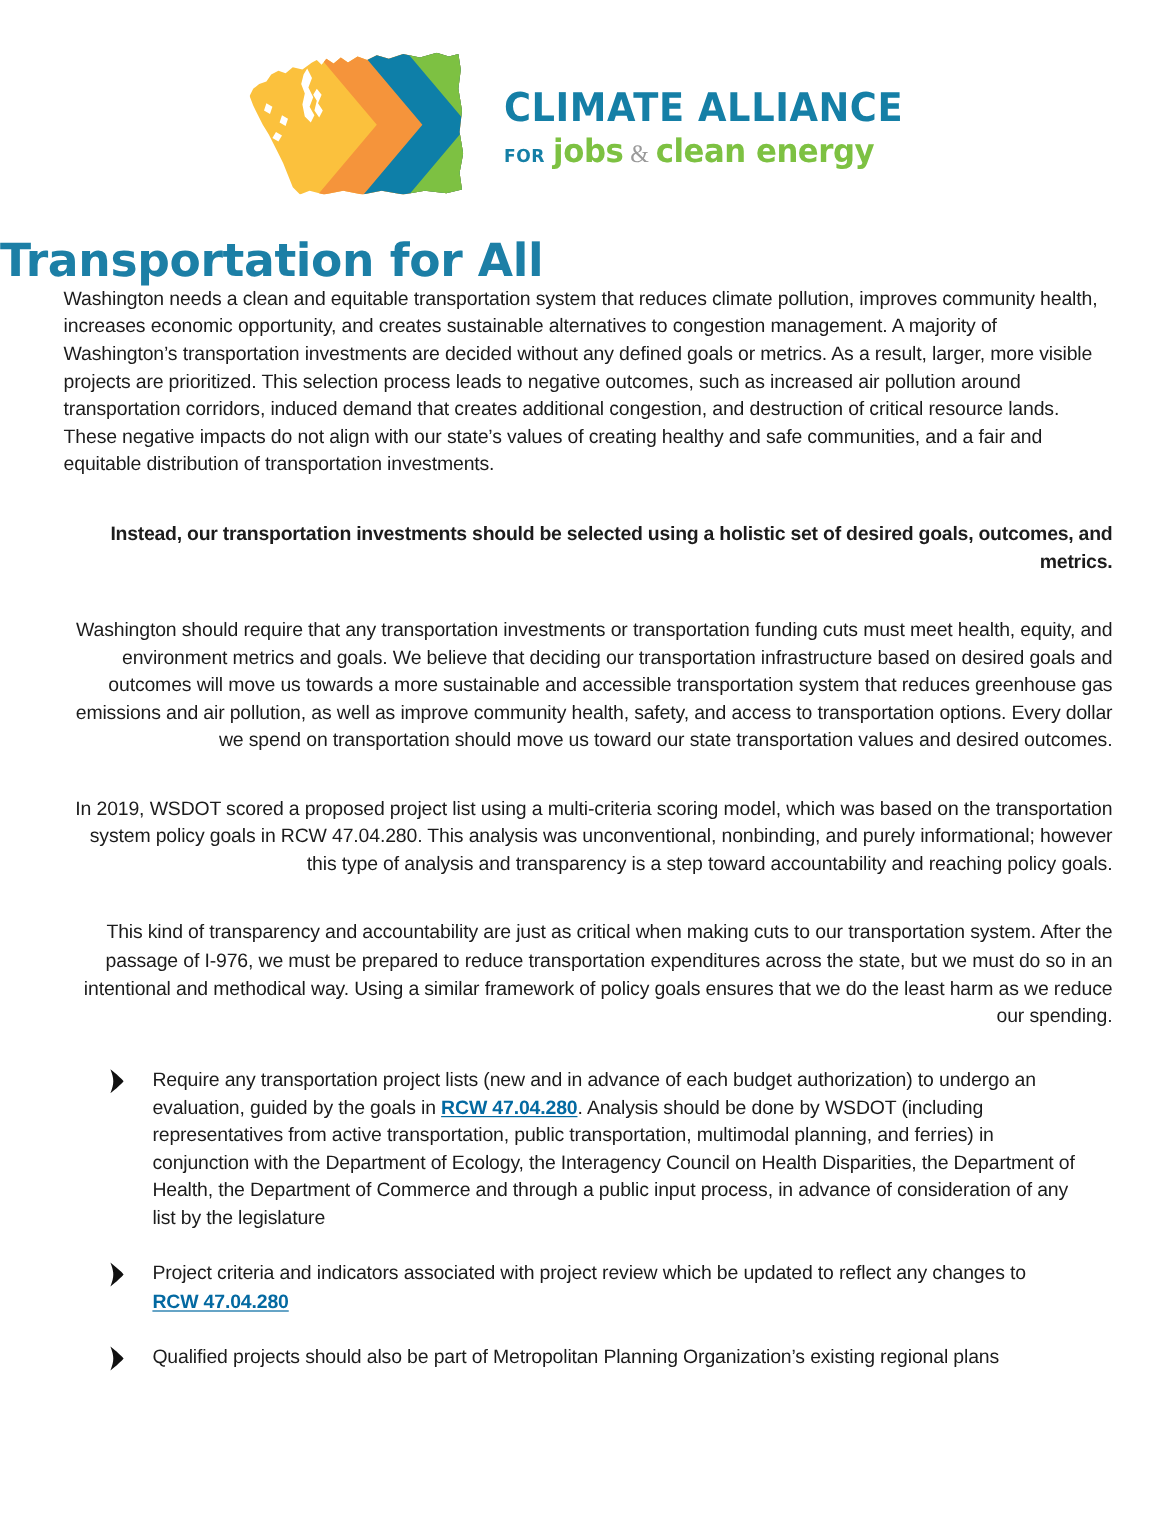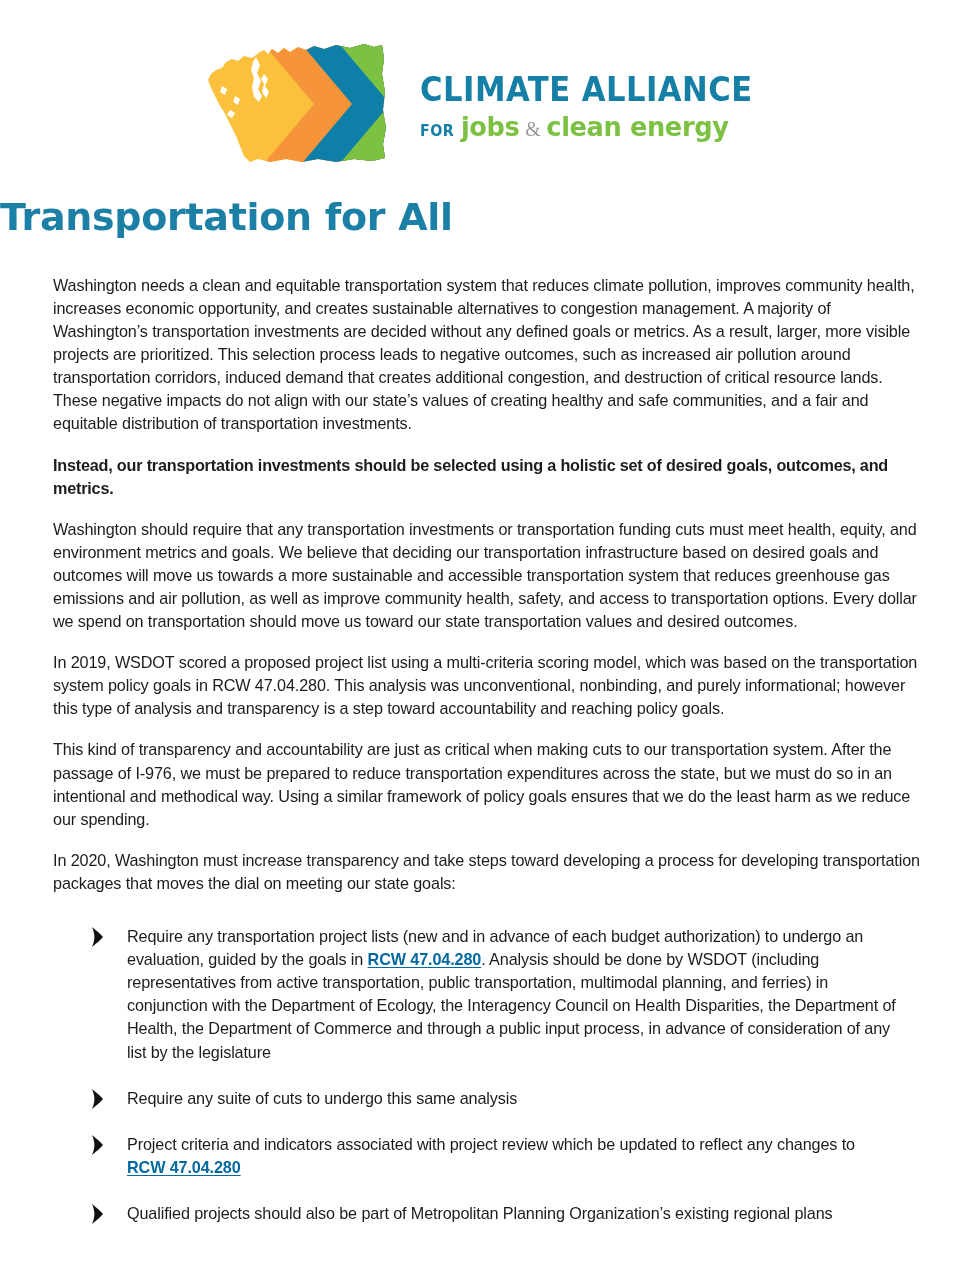--- a/index.html
+++ b/index.html
@@ -115,22 +115,22 @@
     width: 980px;
   }
   p.body-text {
     font-size: 16.2px;
     line-height: 23.1px;
     color: #1c1c1c;
     margin: 0;
     letter-spacing: -0.12px;
     text-align: left;
   }
-  p.body-text.first { margin-top: 36px; }
-  p.body-text.spaced { margin-top: 18px; }
+  p.body-text.first { }
+  p.body-text.spaced { margin-top: 34px; text-align: right; }
   p.body-text.bold { font-weight: bold; letter-spacing: -0.2px; }
 
   
   .bullets {
     margin-top: 30px;
   }
   .bullet-row {
     display: flex;
     align-items: flex-start;
     margin-bottom: 23px;
@@ -219,63 +219,52 @@
     <p class="body-text first">Washington needs a clean and equitable transportation system that reduces climate pollution, improves community health, increases economic opportunity, and creates sustainable alternatives to congestion management. A majority of Washington’s transportation investments are decided without any defined goals or metrics. As a result, larger, more visible projects are prioritized. This selection process leads to negative outcomes, such as increased air pollution around transportation corridors, induced demand that creates additional congestion, and destruction of critical resource lands. These negative impacts do not align with our state’s values of creating healthy and safe communities, and a fair and equitable distribution of transportation investments.</p>
 
     <p class="body-text spaced bold">Instead, our transportation investments should be selected using a holistic set of desired goals, outcomes, and metrics.</p>
 
     <p class="body-text spaced">Washington should require that any transportation investments or transportation funding cuts must meet health, equity, and environment metrics and goals. We believe that deciding our transportation infrastructure based on desired goals and outcomes will move us towards a more sustainable and accessible transportation system that reduces greenhouse gas emissions and air pollution, as well as improve community health, safety, and access to transportation options. Every dollar we spend on transportation should move us toward our state transportation values and desired outcomes.</p>
 
     <p class="body-text spaced">In 2019, WSDOT scored a proposed project list using a multi-criteria scoring model, which was based on the transportation system policy goals in RCW 47.04.280. This analysis was unconventional, nonbinding, and purely informational; however this type of analysis and transparency is a step toward accountability and reaching policy goals.</p>
 
     <p class="body-text spaced">This kind of transparency and accountability are just as critical when making cuts to our transportation system. After the passage of I-976, we must be prepared to reduce transportation expenditures across the state, but we must do so in an intentional and methodical way. Using a similar framework of policy goals ensures that we do the least harm as we reduce our spending.</p>
 
-    <p class="body-text spaced">In 2020, Washington must increase transparency and take steps toward developing a process for developing transportation packages that moves the dial on meeting our state goals:</p>
 
     <div class="bullets">
 
       <div class="bullet-row">
         <div class="bullet-marker">
           <svg width="14" height="22" viewBox="0 0 14 22" xmlns="http://www.w3.org/2000/svg">
             <path d="M2,1 C7,5 11,8.5 13,11 C11,13.5 7,17 2,21 C3.6,17 4.4,14 4.4,11 C4.4,8 3.6,5 2,1 Z" fill="#111111"></path>
           </svg>
         </div>
         <div class="bullet-text">
           <span>Require any transportation project lists (new and in advance of each budget authorization) to undergo an evaluation, guided by the goals in </span><a class="rcw-link" href="#">RCW 47.04.280</a><span>. Analysis should be done by WSDOT (including representatives from active transportation, public transportation, multimodal planning, and ferries) in conjunction with the Department of Ecology, the Interagency Council on Health Disparities, the Department of Health, the Department of Commerce and through a public input process, in advance of consideration of any list by the legislature</span>
         </div>
       </div>
 
+
       <div class="bullet-row">
         <div class="bullet-marker">
           <svg width="14" height="22" viewBox="0 0 14 22" xmlns="http://www.w3.org/2000/svg">
             <path d="M2,1 C7,5 11,8.5 13,11 C11,13.5 7,17 2,21 C3.6,17 4.4,14 4.4,11 C4.4,8 3.6,5 2,1 Z" fill="#111111"></path>
           </svg>
         </div>
         <div class="bullet-text">
-          <span>Require any suite of cuts to undergo this same analysis</span>
+          <span>Project criteria and indicators associated with project review which be updated to reflect any changes to </span><a class="rcw-link" href="#">RCW 47.04.280</a>
         </div>
       </div>
 
       <div class="bullet-row">
         <div class="bullet-marker">
           <svg width="14" height="22" viewBox="0 0 14 22" xmlns="http://www.w3.org/2000/svg">
             <path d="M2,1 C7,5 11,8.5 13,11 C11,13.5 7,17 2,21 C3.6,17 4.4,14 4.4,11 C4.4,8 3.6,5 2,1 Z" fill="#111111"></path>
           </svg>
         </div>
         <div class="bullet-text">
-          <span>Project criteria and indicators associated with project review which be updated to reflect any changes to </span><a class="rcw-link" href="#">RCW 47.04.280</a>
-        </div>
-      </div>
-
-      <div class="bullet-row">
-        <div class="bullet-marker">
-          <svg width="14" height="22" viewBox="0 0 14 22" xmlns="http://www.w3.org/2000/svg">
-            <path d="M2,1 C7,5 11,8.5 13,11 C11,13.5 7,17 2,21 C3.6,17 4.4,14 4.4,11 C4.4,8 3.6,5 2,1 Z" fill="#111111"></path>
-          </svg>
-        </div>
-        <div class="bullet-text">
           <span>Qualified projects should also be part of Metropolitan Planning Organization’s existing regional plans</span>
         </div>
       </div>
 
     </div>
   </div>
 </div>
 
 </body></html>

